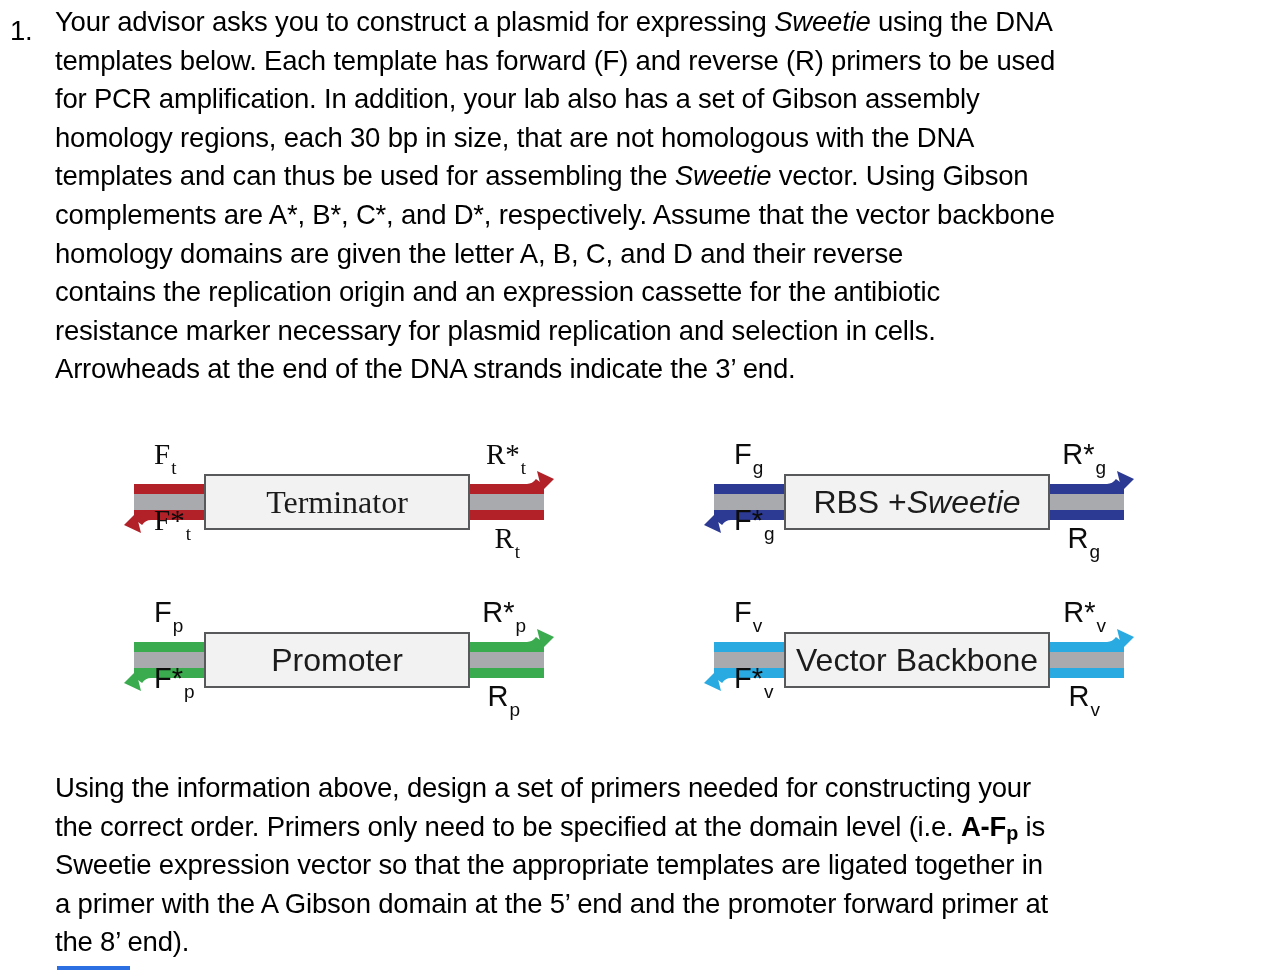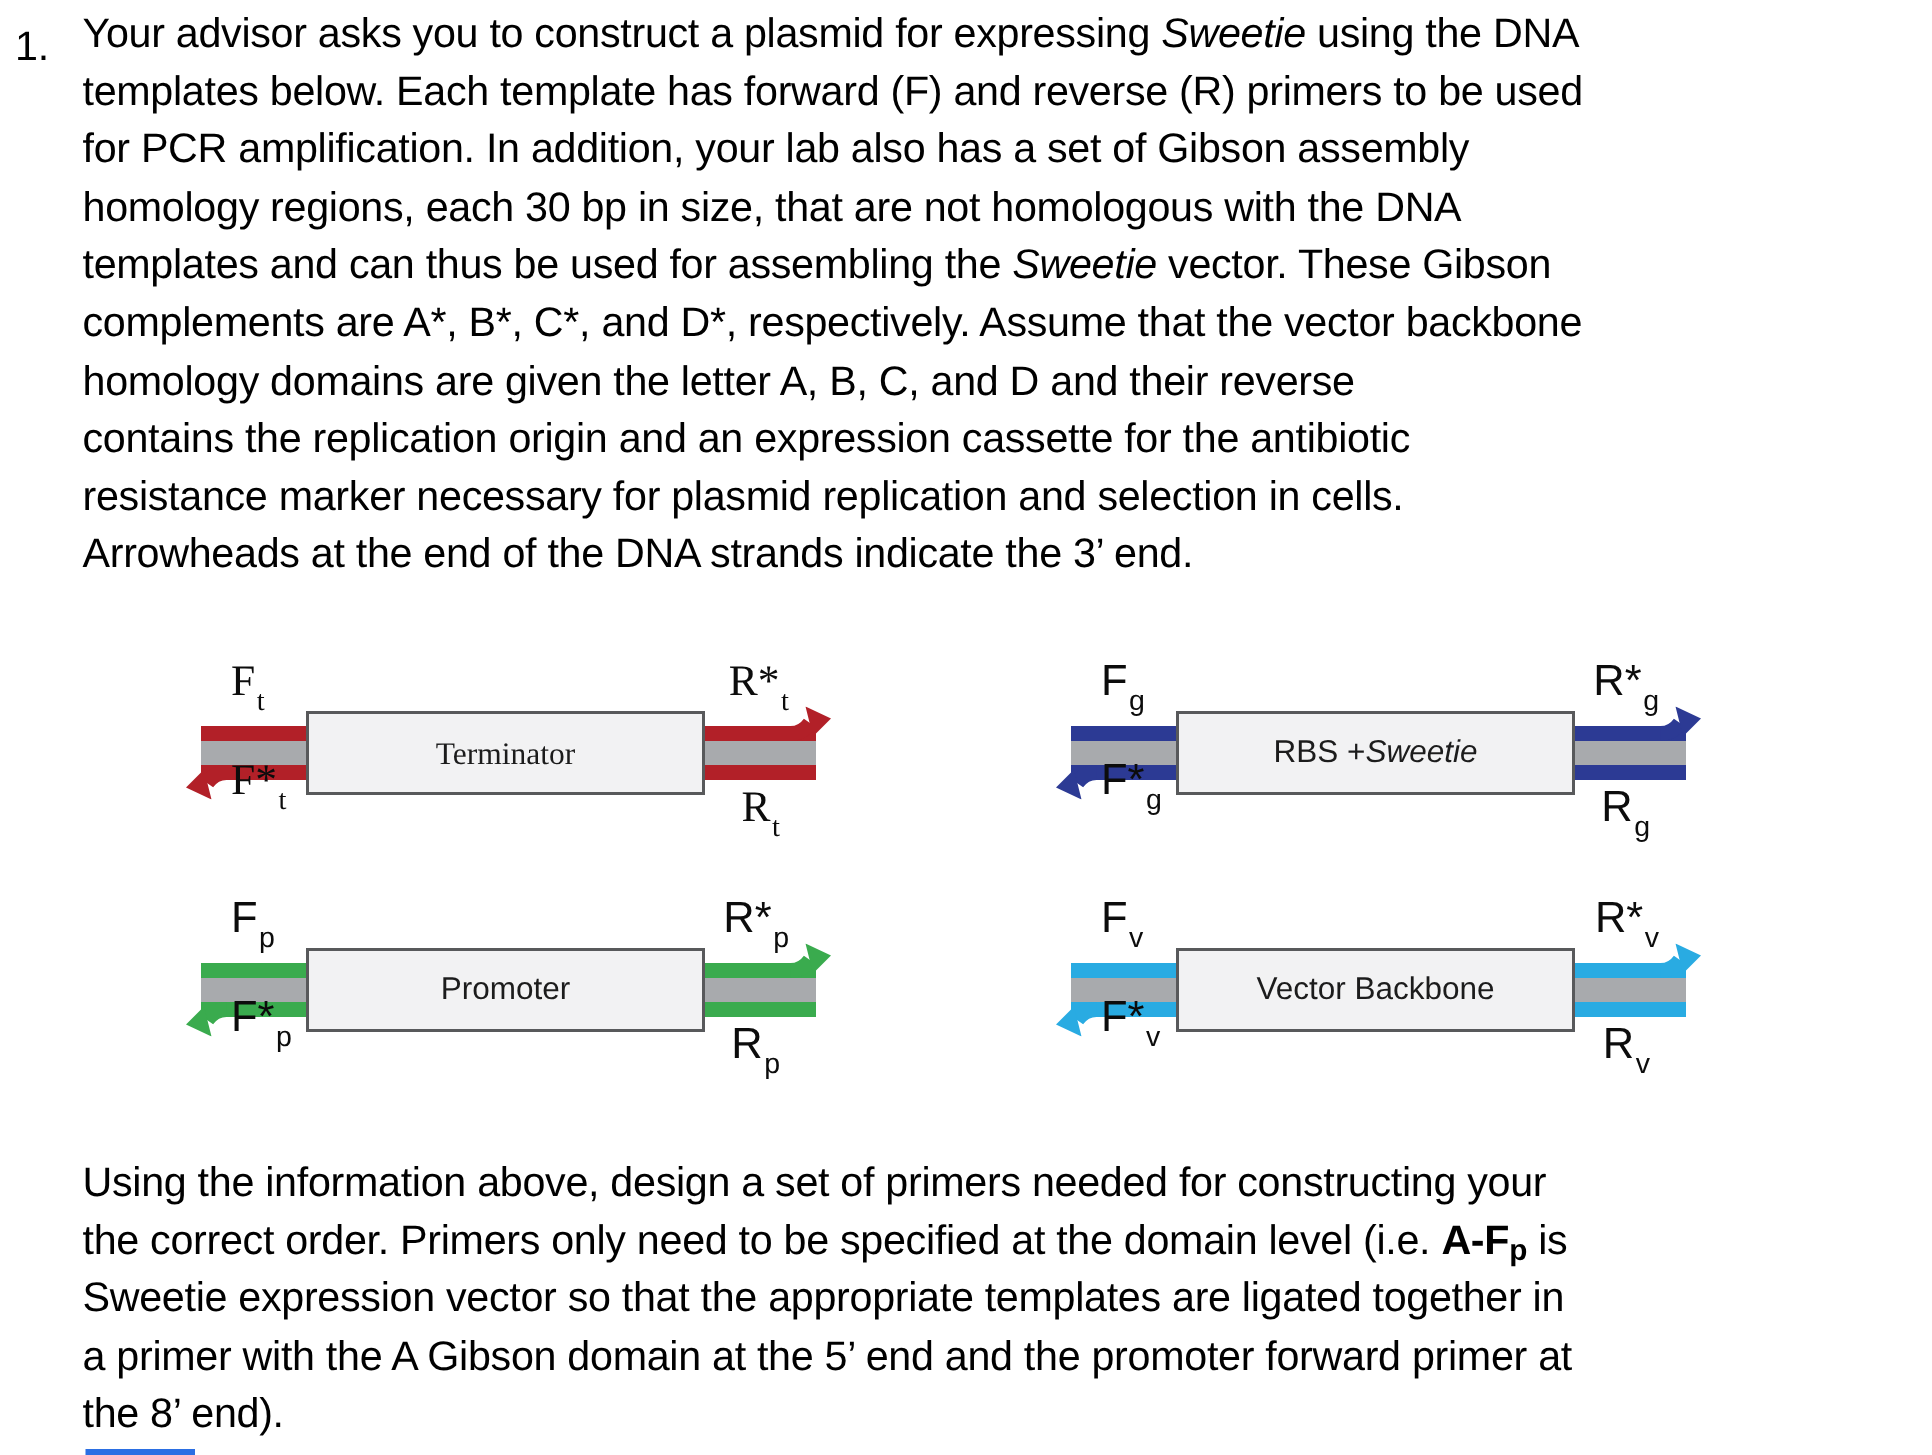--- a/index.html
+++ b/index.html
@@ -25,21 +25,21 @@
   .s-mid{position:absolute;left:0;right:0;top:10px;height:16px;background:#a8aaad;}
   .s-bot{position:absolute;left:0;right:0;top:26px;height:10px;background:var(--c);}
   .hook{position:absolute;width:27px;height:23px;}
   .hook svg{display:block;width:100%;height:100%;}
   .hook-tr{right:-10px;top:-13px;}
   .hook-bl{left:-10px;bottom:-13px;transform:rotate(180deg);}
   .gbox{
     position:absolute;left:70px;width:266px;top:-10px;height:56px;z-index:2;
     background:#f2f2f3;border:2.5px solid #58595b;box-sizing:border-box;
     display:flex;align-items:center;justify-content:center;
-    font-size:21px;color:#1c1c1c;white-space:nowrap;
+    font-size:32px;color:#1c1c1c;white-space:nowrap;
   }
   .clab{position:absolute;font-size:29px;color:#0c0c0c;white-space:nowrap;z-index:3;}
   .clab .lsub{font-size:19px;position:relative;top:10px;margin-left:1px;}
   .pos-tl{left:20px;top:2px;}
   .pos-tr{right:18px;top:2px;}
   .pos-bl{left:20px;top:68px;}
   .pos-br{right:24px;top:86px;}
   #d-terminator{left:134px;top:436px;font-family:Liberation Serif, serif;}
   #d-gene{left:714px;top:436px;}
   #d-promoter{left:134px;top:594px;}
@@ -50,21 +50,21 @@
 </head>
 <body>
 
 <div id="list-number" class="abs para">1.</div>
 
 <div id="intro" class="abs para">
     <div class="line"><span>Your advisor asks you to construct a plasmid for expressing </span><span class="it">Sweetie</span><span> using the DNA</span></div>
     <div class="line"><span>templates below. Each template has forward (F) and reverse (R) primers to be used</span></div>
     <div class="line"><span>for PCR amplification. In addition, your lab also has a set of Gibson assembly</span></div>
     <div class="line"><span>homology regions, each 30 bp in size, that are not homologous with the DNA</span></div>
-    <div class="line"><span>templates and can thus be used for assembling the </span><span class="it">Sweetie</span><span> vector. These Gibson</span></div>
+    <div class="line"><span>templates and can thus be used for assembling the </span><span class="it">Sweetie</span><span> vector. Using Gibson</span></div>
     <div class="line"><span>complements are A*, B*, C*, and D*, respectively. Assume that the vector backbone</span></div>
     <div class="line"><span>homology domains are given the letter A, B, C, and D and their reverse</span></div>
     <div class="line"><span>contains the replication origin and an expression cassette for the antibiotic</span></div>
     <div class="line"><span>resistance marker necessary for plasmid replication and selection in cells.</span></div>
     <div class="line"><span>Arrowheads at the end of the DNA strands indicate the 3’ end.</span></div>
   </div>
 
 <div id="d-terminator" class="diagram" style="--c: #b22028;">
   <div class="clab pos-tl"><span class="lmain">F</span><span class="lsub">t</span></div>
   <div class="clab pos-tr"><span class="lmain">R*</span><span class="lsub">t</span></div>

